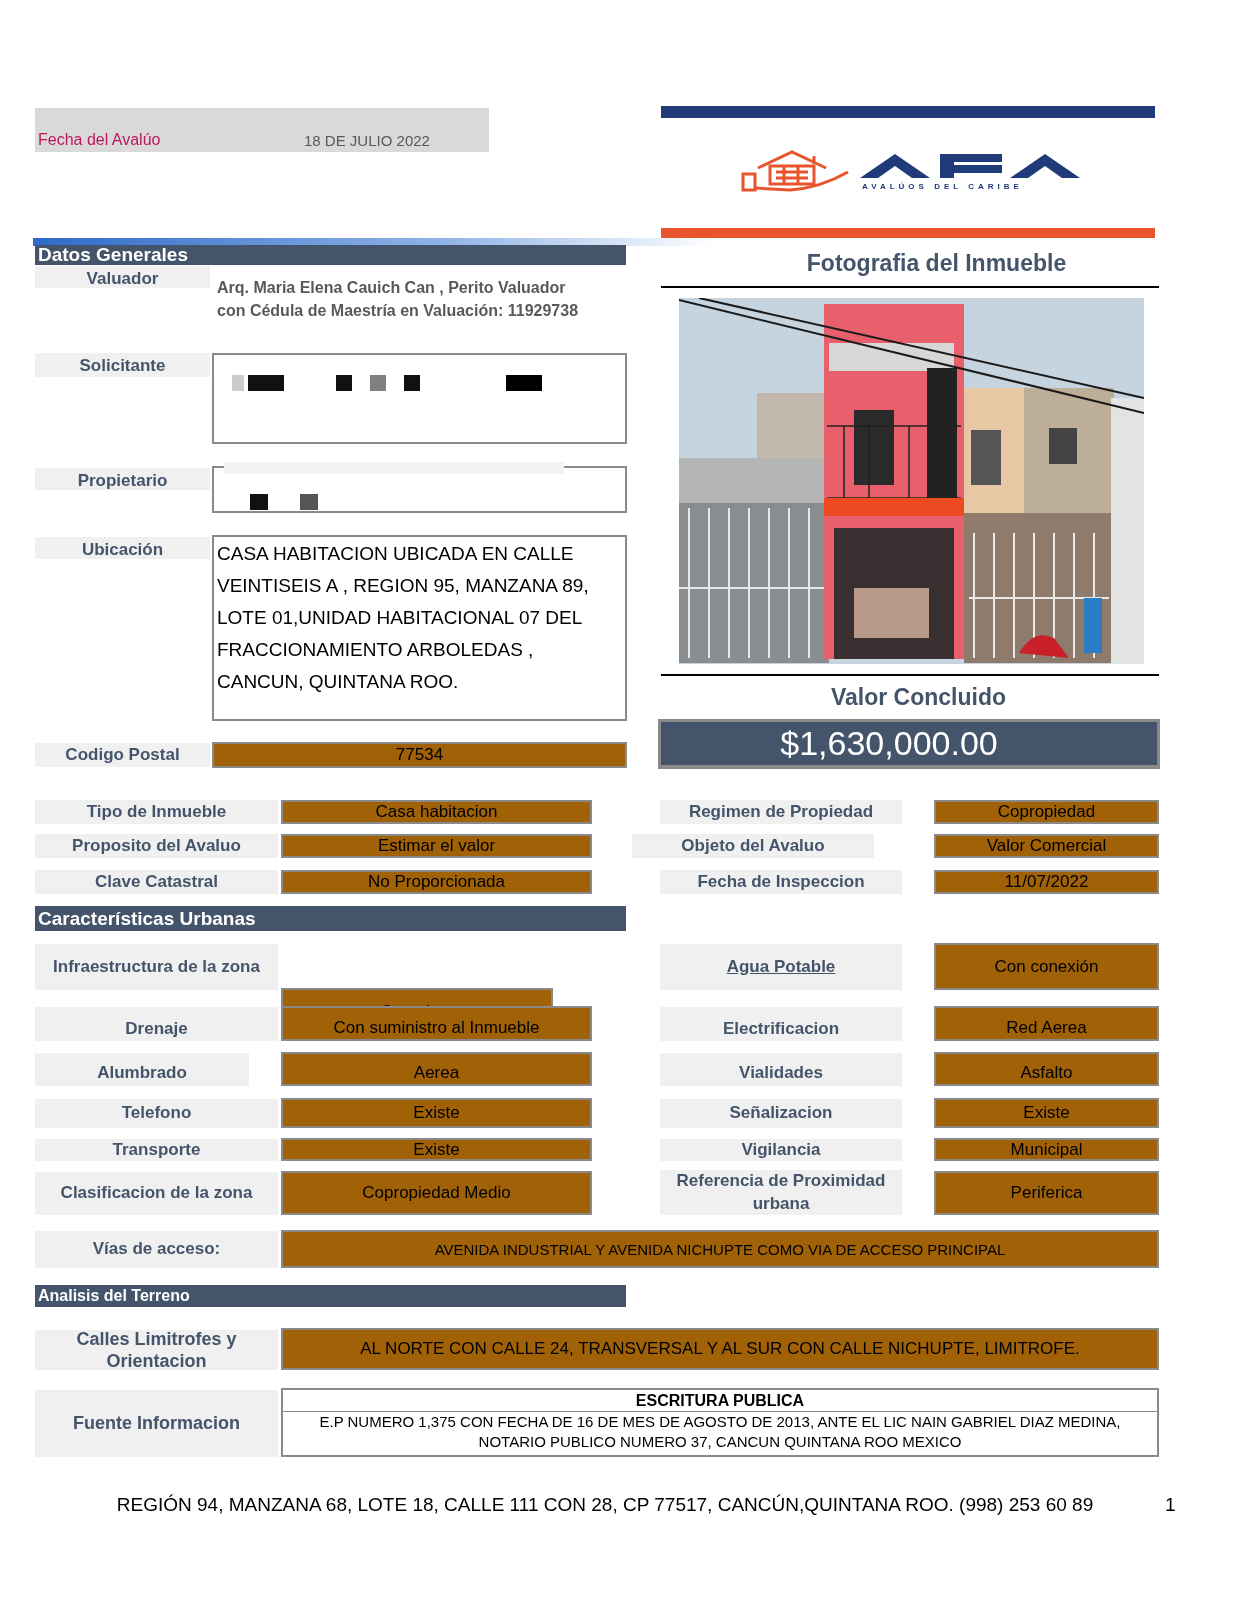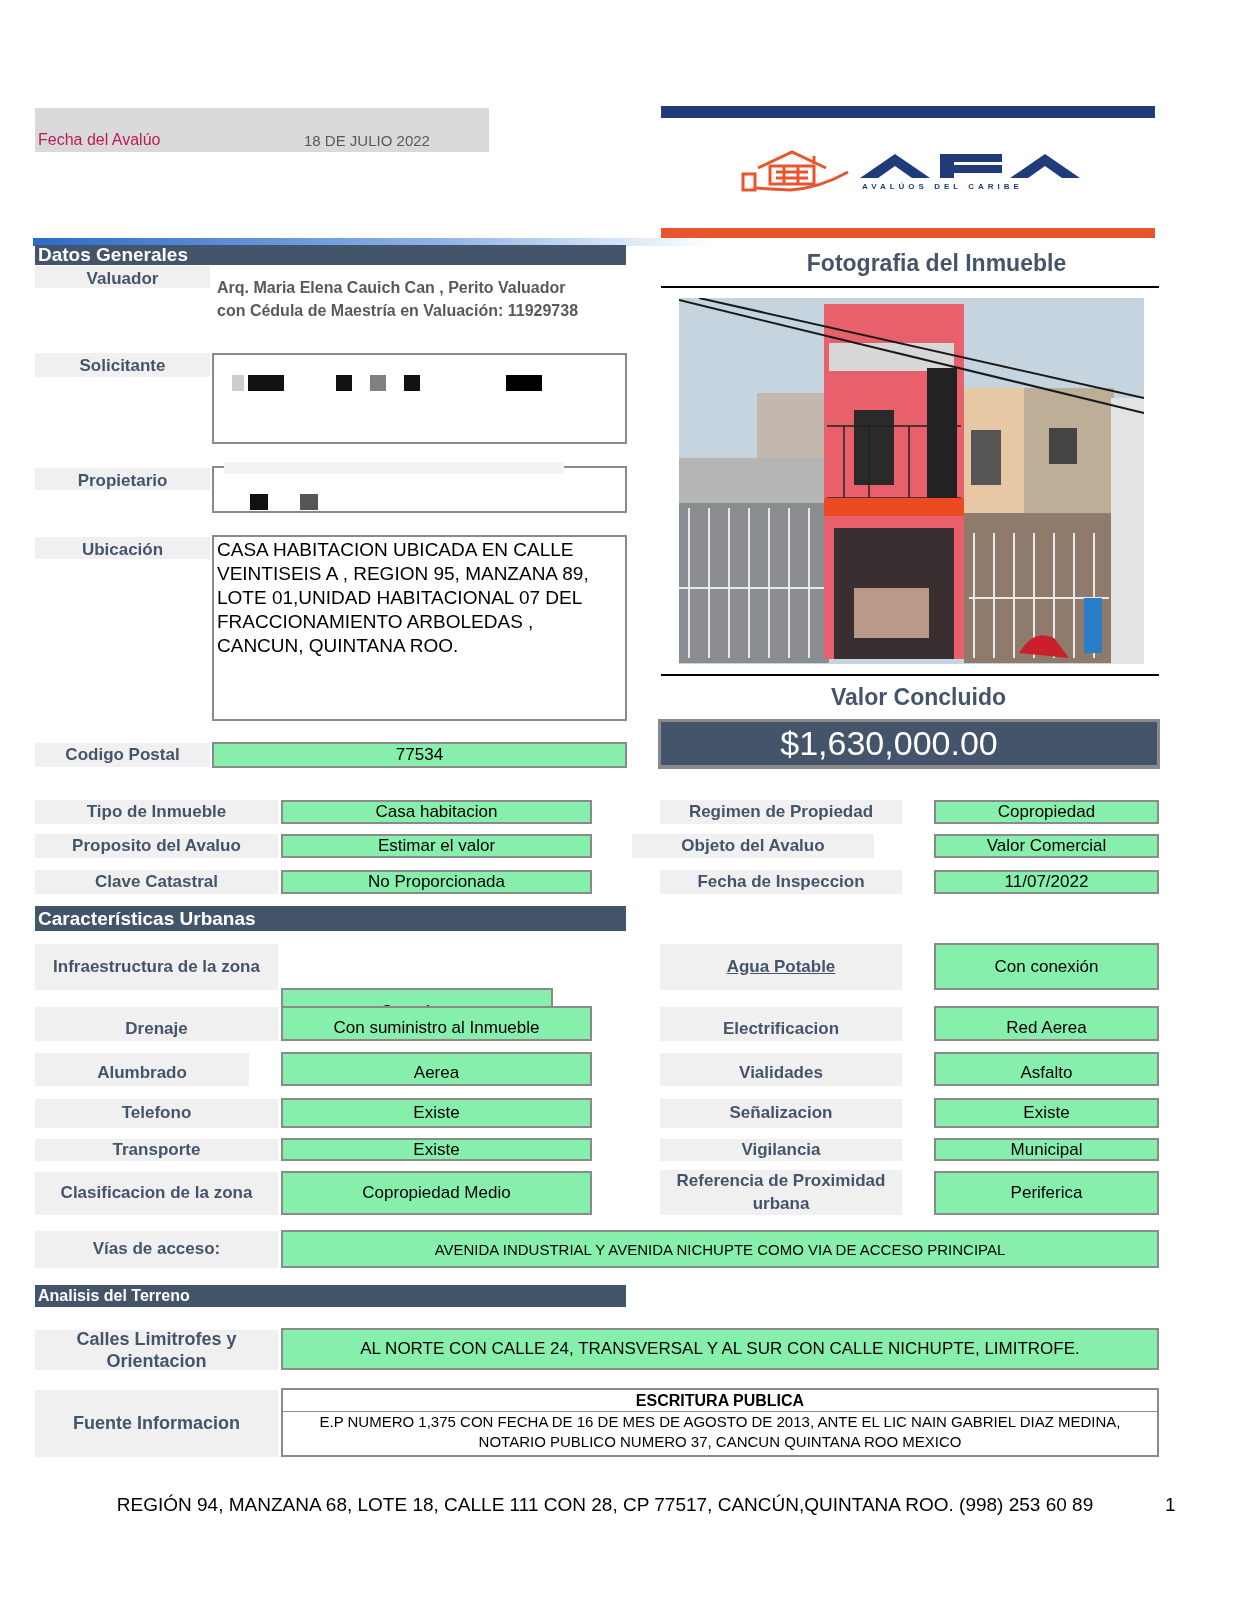--- a/index.html
+++ b/index.html
@@ -1,20 +1,20 @@
 <!DOCTYPE html>
 <html><head>
 <meta charset="utf-8">
 <style>
   * { box-sizing: border-box; margin: 0; padding: 0; }
   body { width: 1236px; height: 1600px; background: #ffffff; position: relative; font-family: "Liberation Sans", sans-serif; overflow: hidden; }
   .abs { position: absolute; }
   .lbl { position: absolute; background: #f0f0f0; color: #44546a; font-weight: bold; font-size: 17px; text-align: center; display: flex; align-items: center; justify-content: center; line-height: 1.3; }
   .lbl.top { align-items: flex-start; padding-top: 2px; }
-  .val { position: absolute; border: 2px solid #8a8a8a; background: #86efac; color: #000; font-size: 17px; text-align: center; display: flex; align-items: center; justify-content: center; }
+  .val { position: absolute; border: 2px solid #8a8a8a; background: #a16207; color: #000; font-size: 17px; text-align: center; display: flex; align-items: center; justify-content: center; }
   .val.bottom { align-items: flex-end; padding-bottom: 1px; }
   .sec { position: absolute; background: #44546a; color: #fff; font-weight: bold; font-size: 19px; padding-left: 3px; display: flex; align-items: center; }
 </style>
 </head>
 <body>
 
 <div class="abs" style="left:35px;top:108px;width:454px;height:44px;background:#d9d9d9;">
   <span class="abs" style="left:3px;top:23px;font-size:16px;color:#be185d;">Fecha del Avalúo</span>
   <span class="abs" style="left:269px;top:24px;font-size:15px;color:#595959;">18 DE JULIO 2022</span>
 </div>
@@ -66,21 +66,21 @@
 </div>
 
 <div class="lbl top" style="left:35px;top:468px;width:175px;height:22px;">Propietario</div>
 <div class="abs" style="left:212px;top:466px;width:415px;height:47px;border:2px solid #8a8a8a;background:#fff;">
   <div class="abs" style="left:10px;top:-6px;width:340px;height:12px;background:#f3f3f3;"></div>
   <div class="abs" style="left:36px;top:26px;width:18px;height:16px;background:#111;"></div>
   <div class="abs" style="left:86px;top:26px;width:18px;height:16px;background:#555;"></div>
 </div>
 
 <div class="lbl top" style="left:35px;top:537px;width:175px;height:22px;">Ubicación</div>
-<div class="abs" style="left:212px;top:535px;width:415px;height:186px;border:2px solid #8a8a8a;background:#fff;padding:1px 14px 0 3px;font-size:19px;line-height:24px;color:#000;">CASA HABITACION UBICADA EN CALLE VEINTISEIS A , REGION 95, MANZANA 89, LOTE 01,UNIDAD HABITACIONAL 07  DEL FRACCIONAMIENTO ARBOLEDAS  , CANCUN,  QUINTANA ROO.</div>
+<div class="abs" style="left:212px;top:535px;width:415px;height:186px;border:2px solid #8a8a8a;background:#fff;padding:1px 14px 0 3px;font-size:19px;line-height:32px;color:#000;">CASA HABITACION UBICADA EN CALLE VEINTISEIS A , REGION 95, MANZANA 89, LOTE 01,UNIDAD HABITACIONAL 07  DEL FRACCIONAMIENTO ARBOLEDAS  , CANCUN,  QUINTANA ROO.</div>
 
 <div class="lbl" style="left:35px;top:743px;width:175px;height:24px;">Codigo Postal</div>
 <div class="val" style="left:212px;top:742px;width:415px;height:26px;">77534</div>
 
 <div class="abs" style="left:661px;top:250px;width:551px;text-align:center;font-size:23px;font-weight:bold;color:#44546a;">Fotografia del Inmueble</div>
 <div class="abs" style="left:661px;top:286px;width:498px;height:2px;background:#000;"></div>
 <div class="abs" style="left:679px;top:298px;width:465px;height:366px;overflow:hidden;background:#b9cbd9;">
   <svg width="465" height="366" viewBox="0 0 465 366">
     <rect x="0" y="0" width="465" height="366" fill="#c6d4df"></rect>
     <rect x="78" y="95" width="80" height="110" fill="#c2b8ad"></rect>

